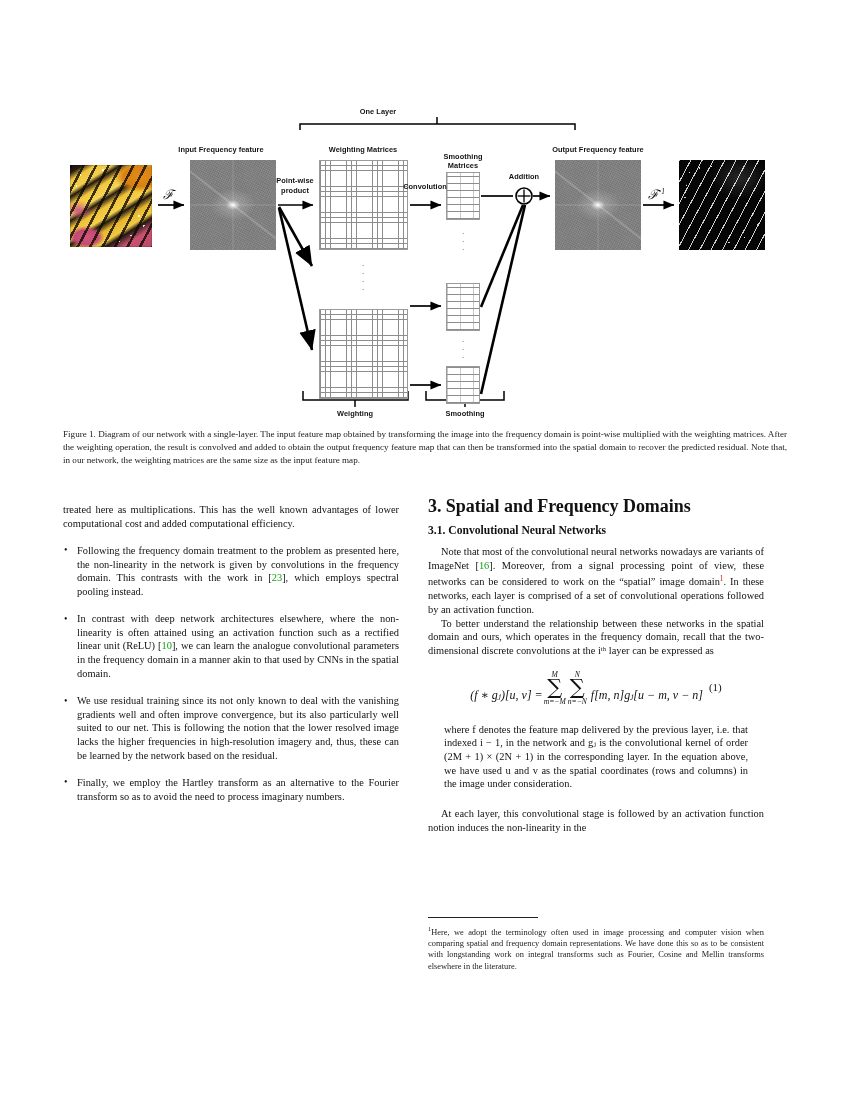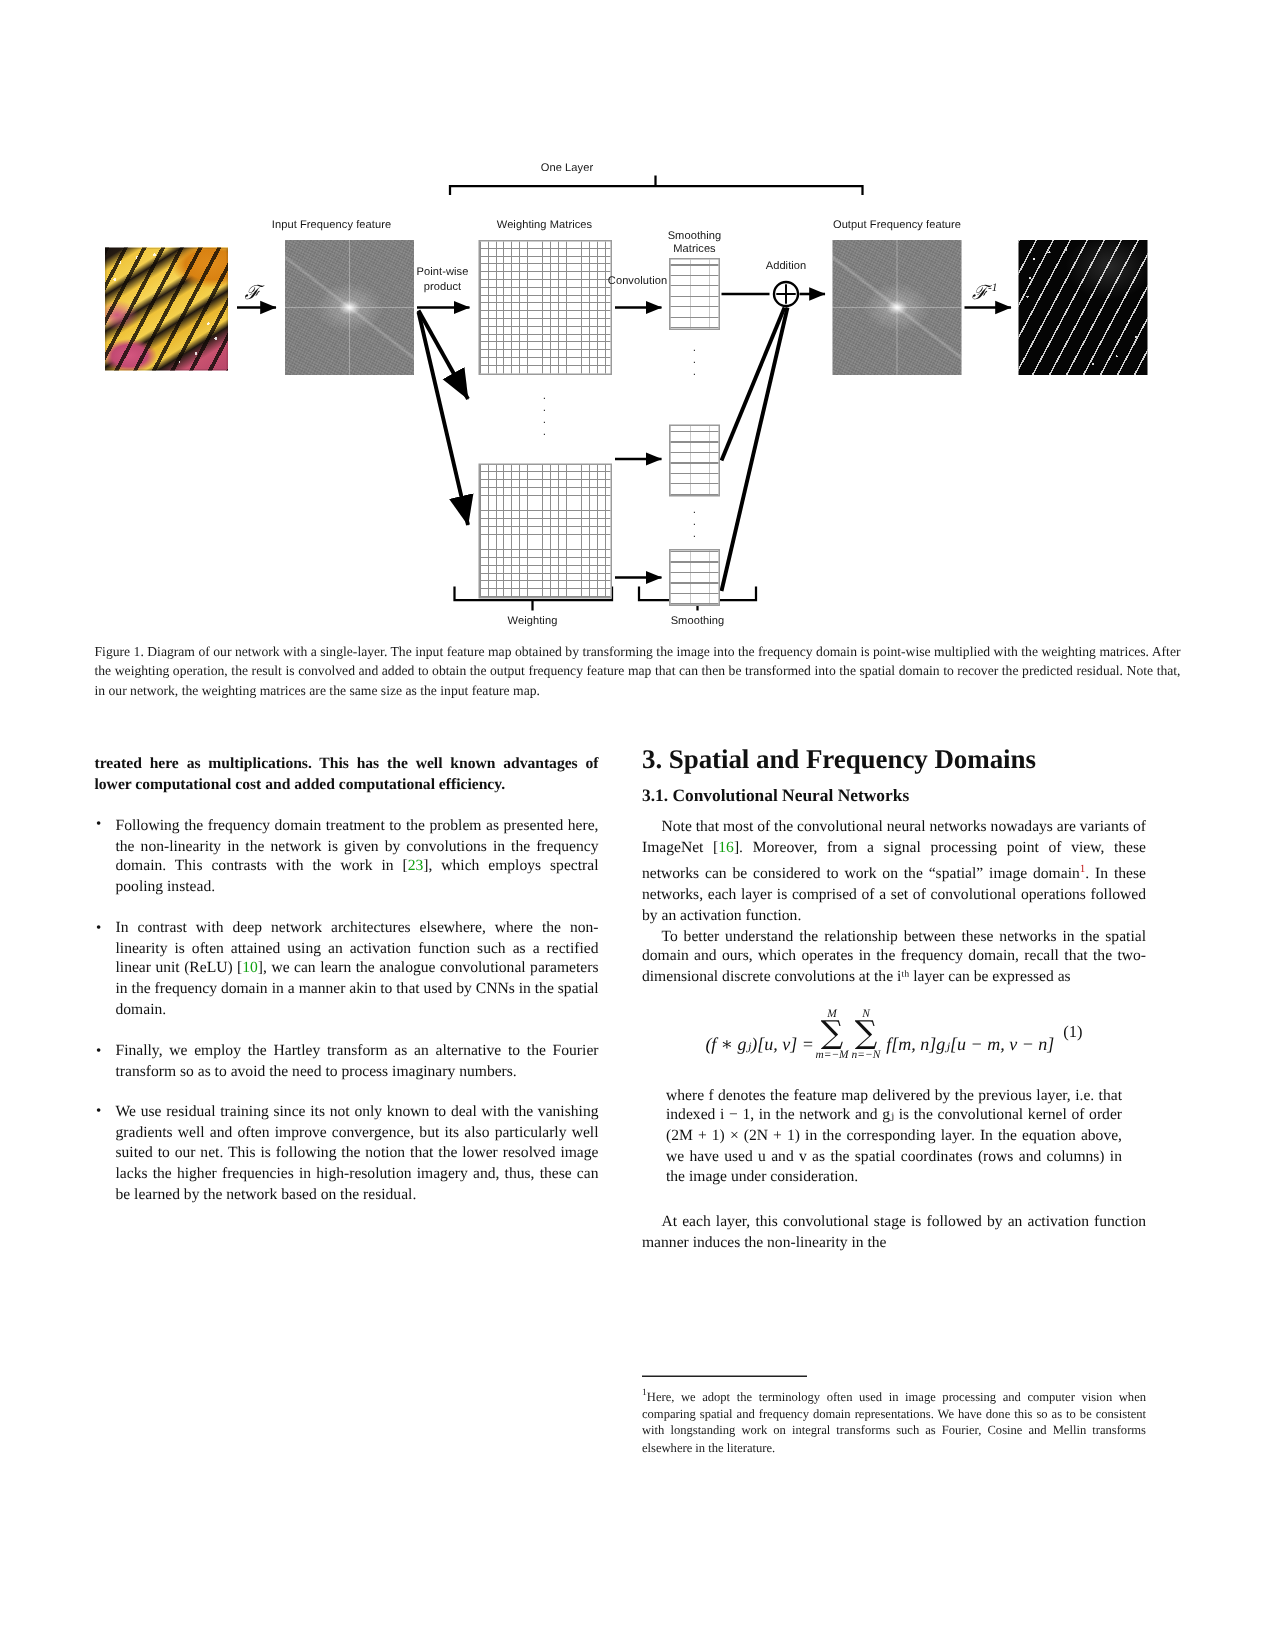--- a/index.html
+++ b/index.html
@@ -27,21 +27,21 @@
   .figure {
     position: absolute;
     left: 62px;
     top: 108px;
     width: 726px;
     height: 310px;
   }
   .fig-label {
     position: absolute;
     font-family: "Liberation Sans", "DejaVu Sans", sans-serif;
-    font-weight: normal;
+    font-weight: bold;
     font-size: 7.4px;
     color: #141414;
     letter-spacing: 0.05px;
     white-space: nowrap;
     line-height: 1.12;
     text-align: left;
   }
   .img-box {
     position: absolute;
     border: 0;
@@ -191,21 +191,21 @@
     width: 336px;
     font-size: 10.4px;
     line-height: 13.65px;
     text-align: justify;
     color: #111;
   }
   .col-left  { left: 63px;  top: 503px; }
   .col-right { left: 428px; top: 499px; }
 
   .col p { margin: 16px; text-indent: 0; }
-  .col p.first { margin: 0; font-weight: bold; }
+  .col p.first { margin: 0; }
   .col p.indent { text-indent: 13px; margin: 0; }
 
   ul.bullets {
     list-style: none;
     margin: 0;
     padding: 0;
   }
   ul.bullets li {
     position: relative;
     padding-left: 14px;
@@ -394,22 +394,22 @@
   </div>
 
   <div class="caption">Figure 1. Diagram of our network with a single-layer. The input feature map obtained by transforming the image into the frequency domain is point-wise multiplied with the weighting matrices. After the weighting operation, the result is convolved and added to obtain the output frequency feature map that can then be transformed into the spatial domain to recover the predicted residual. Note that, in our network, the weighting matrices are the same size as the input feature map.</div>
 
   <div class="col col-left">
     <p class="first">treated here as multiplications. This has the well known advantages of lower computational cost and added computational efficiency.</p>
 
     <ul class="bullets">
       <li><span>Following the frequency domain treatment to the problem as presented here, the non-linearity in the network is given by convolutions in the frequency domain. This contrasts with the work in [</span><span class="cite">23</span><span>], which employs spectral pooling instead.</span></li>
       <li><span>In contrast with deep network architectures elsewhere, where the non-linearity is often attained using an activation function such as a rectified linear unit (ReLU) [</span><span class="cite">10</span><span>], we can learn the analogue convolutional parameters in the frequency domain in a manner akin to that used by CNNs in the spatial domain.</span></li>
+      <li><span>We use residual training since its not only known to deal with the vanishing gradients well and often improve convergence, but its also particularly well suited to our net. This is following the notion that the lower resolved image lacks the higher frequencies in high-resolution imagery and, thus, these can be learned by the network based on the residual.</span></li>
       <li><span>Finally, we employ the Hartley transform as an alternative to the Fourier transform so as to avoid the need to process imaginary numbers.</span></li>
-      <li><span>We use residual training since its not only known to deal with the vanishing gradients well and often improve convergence, but its also particularly well suited to our net. This is following the notion that the lower resolved image lacks the higher frequencies in high-resolution imagery and, thus, these can be learned by the network based on the residual.</span></li>
     </ul>
   </div>
 
   <div class="col col-right">
     <h2 class="sec">3. Spatial and Frequency Domains</h2>
     <h3 class="subsec">3.1. Convolutional Neural Networks</h3>
 
     <p class="indent"><span>Note that most of the convolutional neural networks nowadays are variants of ImageNet [</span><span class="cite">16</span><span>]. Moreover, from a signal processing point of view, these networks can be considered to work on the “spatial” image domain</span><span class="fnmark">1</span><span>. In these networks, each layer is comprised of a set of convolutional operations followed by an activation function.</span></p>
 
     <p class="indent">To better understand the relationship between these networks in the spatial domain and ours, which operates in the frequency domain, recall that the two-dimensional discrete convolutions at the iᵗʰ layer can be expressed as</p>
@@ -428,21 +428,21 @@
             <span class="big">∑</span>
             <span class="lim">n=−N</span>
           </span>
           <span class="mi" style="margin-left:3px;">f[m, n]gⱼ[u − m, v − n]</span>
           <span class="eq-num">(1)</span>
         </span>
       </div>
     </div>
 
     <p>where f denotes the feature map delivered by the previous layer, i.e. that indexed i − 1, in the network and gⱼ is the convolutional kernel of order (2M + 1) × (2N + 1) in the corresponding layer. In the equation above, we have used u and v as the spatial coordinates (rows and columns) in the image under consideration.</p>
-    <p class="indent">At each layer, this convolutional stage is followed by an activation function manner induces the non-linearity in the</p>
+    <p class="indent">At each layer, this convolutional stage is followed by an activation function notion induces the non-linearity in the</p>
   </div>
 
   <div class="footnote">
     <div class="rule"></div>
     <div><sup>1</sup><span>Here, we adopt the terminology often used in image processing and computer vision when comparing spatial and frequency domain representations. We have done this so as to be consistent with longstanding work on integral transforms such as Fourier, Cosine and Mellin transforms elsewhere in the literature.</span></div>
   </div>
 
 </div>
 
 </body></html>

